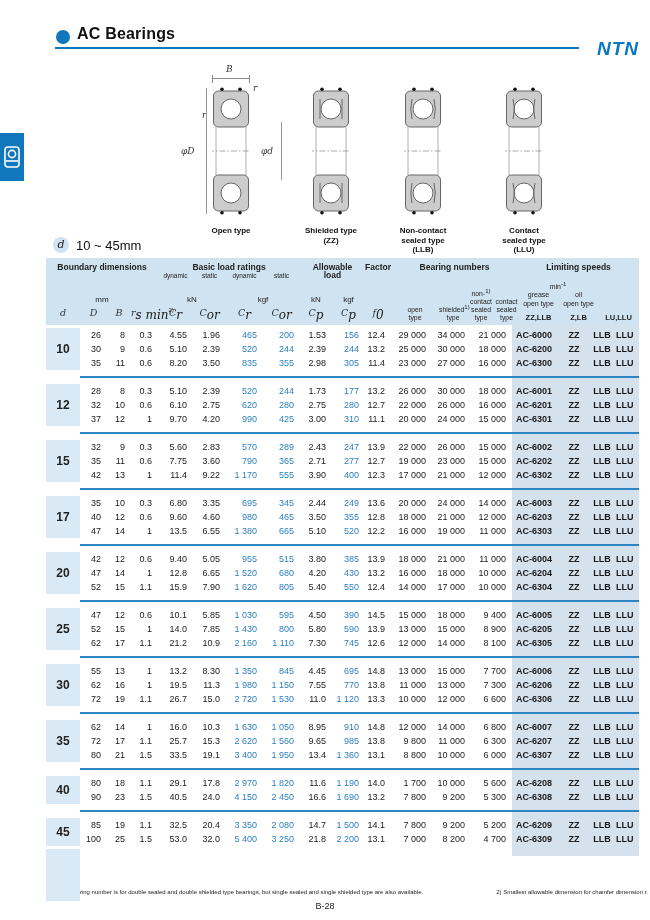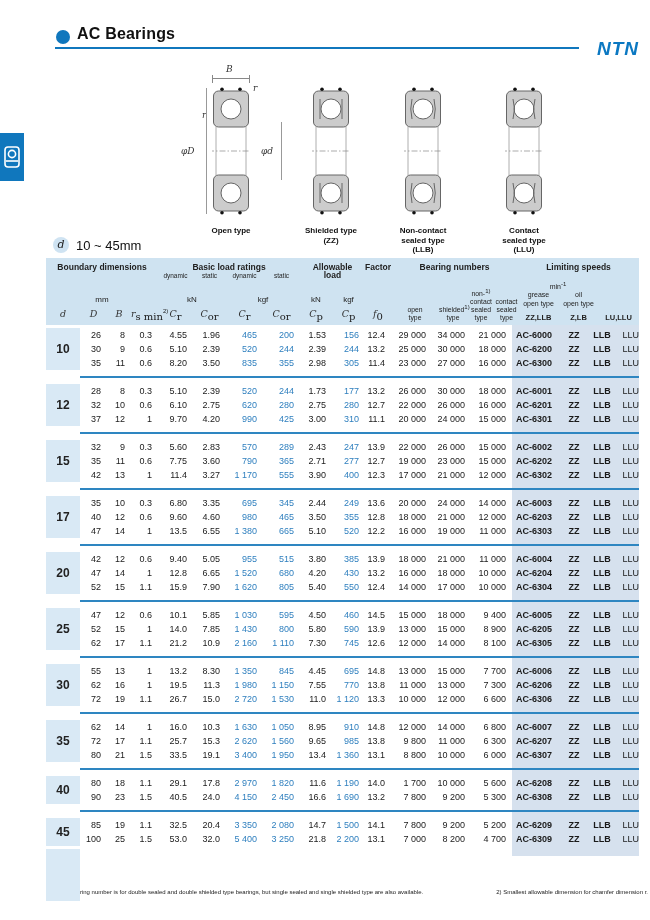--- a/index.html
+++ b/index.html
@@ -41,21 +41,21 @@
   .numbers-band{position:absolute;left:466px;top:67px;width:127px;height:531px;background:#d6e1ee;}
 
   .tbl-head{position:relative;height:67px;background:#cfe3f1;display:flex;z-index:2;}
   .hs{position:relative;height:100%;}
   .ht{position:absolute;top:4px;left:0;width:100%;text-align:center;font-weight:bold;font-size:8.5px;
       white-space:nowrap;color:#222;}
   .h-abs{position:absolute;white-space:nowrap;color:#222;}
   .h-bot{position:absolute;bottom:3px;left:0;display:flex;width:100%;}
   .hc{display:inline-block;text-align:center;white-space:nowrap;}
   .sym{font-family:"DejaVu Serif",serif;font-style:italic;font-size:9.5px;color:#333;}
-  .sym sub,.subsym{font-family:"DejaVu Serif",serif;font-size:10px;}
+  .sym sub,.subsym{font-family:"DejaVu Serif",serif;font-style:italic;font-size:12px;}
   .hsup{font-size:6px;vertical-align:super;}
   .tinylbl{font-size:6.5px;color:#222;}
   .unitlbl{font-size:8px;color:#222;}
   .speedcol{font-size:7px;color:#222;text-align:center;}
   .speedsym{font-weight:bold;font-size:7.5px;color:#222;text-align:center;}
   .numcol{position:absolute;bottom:3px;font-size:6.8px;line-height:8px;text-align:center;color:#222;white-space:nowrap;}
 
   
   .tbl-body{position:relative;z-index:1;}
   .group{position:relative;padding:3px 0;}
@@ -65,21 +65,21 @@
   .trow{height:14px;display:flex;align-items:center;}
   .cell{box-sizing:border-box;white-space:nowrap;}
   .num{text-align:right;padding-right:6px;}
   .blue{color:#2e7fbe;}
   .cD{width:27px}.cB{width:24px}.cR{width:27px}.cCr{width:35px}.cCor{width:33px}
   .cCrk{width:37px}.cCork{width:37px}.cCp{width:32px}.cCpk{width:33px}.cF{width:26px}
   .cG{width:41px}.cO{width:39px}.cLU{width:41px}
   .cNo{width:48px;font-weight:bold;padding-left:4px;}
   .cZZ{width:28px;font-weight:bold;text-align:center;}
   .cLLB{width:28px;font-weight:bold;text-align:center;}
-  .cLLU{width:23px;font-weight:normal;text-align:right;}
+  .cLLU{width:23px;font-weight:bold;text-align:left;}
   .group-sep{height:2px;margin:3px 0 3px 34px;background:#2e86c1;position:relative;z-index:3;}
   .d-tail{width:34px;height:52px;background:#d9e9f5;}
 
   
   .foot{position:absolute;left:50px;top:889px;width:598px;display:flex;justify-content:space-between;
         font-size:6px;color:#222;white-space:nowrap;}
   .pageno{position:absolute;left:0;top:901px;width:650px;text-align:center;font-size:9px;color:#222;}
 </style>
 </head>
 <body>
@@ -478,21 +478,21 @@
               <div class="cell cNo">AC-6202</div>
               <div class="cell cZZ">ZZ</div>
               <div class="cell cLLB">LLB</div>
               <div class="cell cLLU">LLU</div>
             </div>
             <div class="trow">
               <div class="cell cD num">42</div>
               <div class="cell cB num">13</div>
               <div class="cell cR num">1</div>
               <div class="cell cCr num">11.4</div>
-              <div class="cell cCor num">3.27</div>
+              <div class="cell cCor num">9.22</div>
               <div class="cell cCrk num blue">1 170</div>
               <div class="cell cCork num blue">555</div>
               <div class="cell cCp num">3.90</div>
               <div class="cell cCpk num blue">400</div>
               <div class="cell cF num">12.3</div>
               <div class="cell cG num">17 000</div>
               <div class="cell cO num">21 000</div>
               <div class="cell cLU num">12 000</div>
               <div class="cell cNo">AC-6302</div>
               <div class="cell cZZ">ZZ</div>
@@ -633,21 +633,21 @@
           <div class="rows">
             <div class="trow">
               <div class="cell cD num">47</div>
               <div class="cell cB num">12</div>
               <div class="cell cR num">0.6</div>
               <div class="cell cCr num">10.1</div>
               <div class="cell cCor num">5.85</div>
               <div class="cell cCrk num blue">1 030</div>
               <div class="cell cCork num blue">595</div>
               <div class="cell cCp num">4.50</div>
-              <div class="cell cCpk num blue">460</div>
+              <div class="cell cCpk num blue">390</div>
               <div class="cell cF num">14.5</div>
               <div class="cell cG num">15 000</div>
               <div class="cell cO num">18 000</div>
               <div class="cell cLU num">9 400</div>
               <div class="cell cNo">AC-6005</div>
               <div class="cell cZZ">ZZ</div>
               <div class="cell cLLB">LLB</div>
               <div class="cell cLLU">LLU</div>
             </div>
             <div class="trow">
@@ -905,14 +905,15 @@
           </div>
         </div>
         <div class="d-tail"></div>
       </div>
   </div>
 
   <div class="foot">
     <span>1)  This bearing number is for double sealed and double shielded type bearings, but single sealed and single shielded type are also available.</span>
     <span>2)  Smallest allowable dimension for chamfer dimension r.</span>
   </div>
+  <div class="pageno">B-28</div>
 
 </div>
 
 </body></html>

